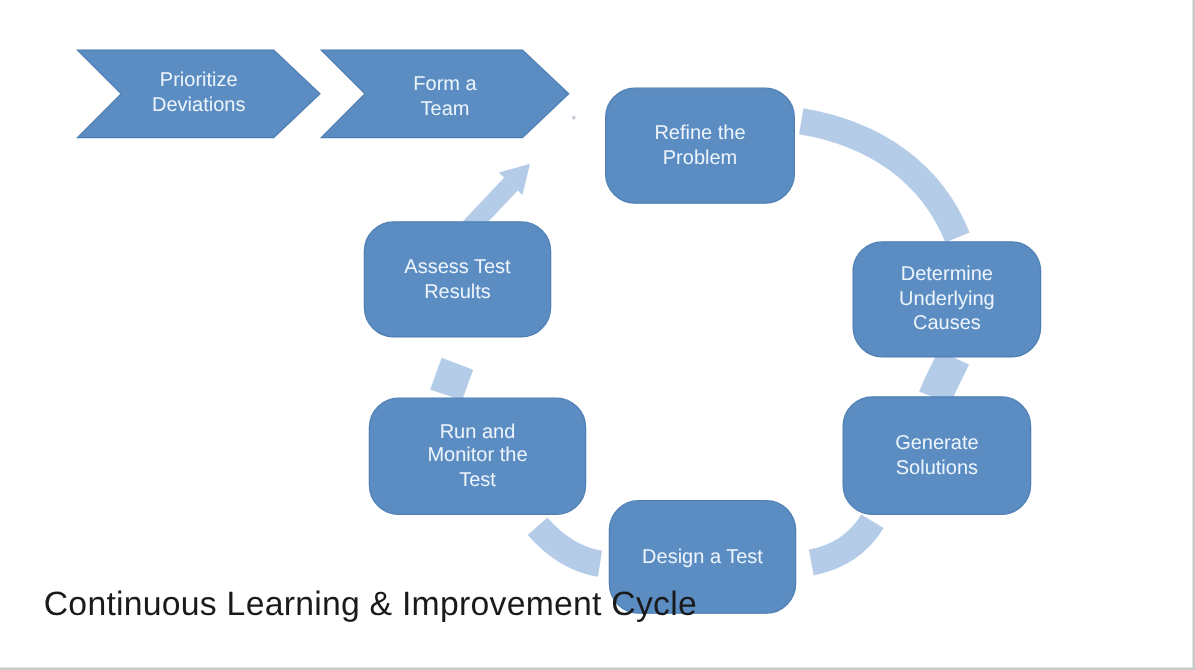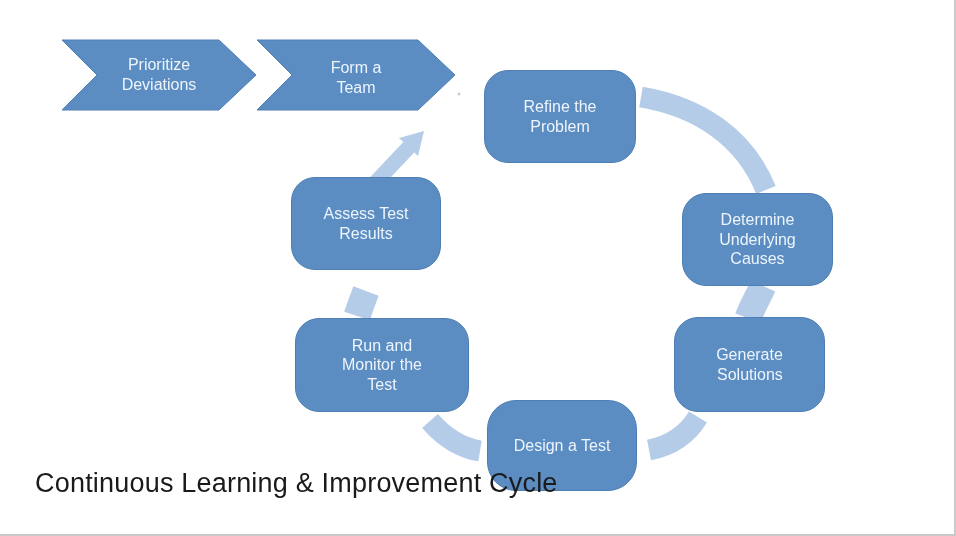--- a/index.html
+++ b/index.html
@@ -77,23 +77,23 @@
   <div class="chev-label" style="left:62px;top:40px;width:194px;height:70px;">Prioritize
 Deviations</div>
   <div class="chev-label" style="left:257px;top:40px;width:198px;height:76px;">Form a
 Team</div>
 
   <div class="step-box" style="left:484px;top:70px;width:152px;height:93px;">Refine the
 Problem</div>
   <div class="step-box" style="left:682px;top:193px;width:151px;height:93px;">Determine
 Underlying
 Causes</div>
-  <div class="step-box" style="left:674px;top:317px;width:151px;height:95px;text-align:right;">Generate
+  <div class="step-box" style="left:674px;top:317px;width:151px;height:95px;">Generate
 Solutions</div>
-  <div class="step-box" style="left:487px;top:400px;width:150px;height:91px;border-radius:29px;">Design a Test</div>
+  <div class="step-box" style="left:487px;top:400px;width:150px;height:91px;">Design a Test</div>
   <div class="step-box" style="left:295px;top:318px;width:174px;height:94px;">Run and
 Monitor the
 Test</div>
   <div class="step-box" style="left:291px;top:177px;width:150px;height:93px;">Assess Test
 Results</div>
 
   <div class="caption">Continuous Learning &amp; Improvement Cycle</div>
 
 </div>
 

